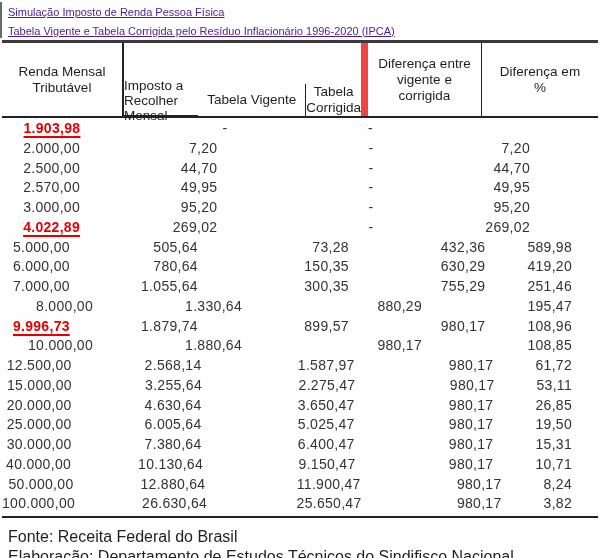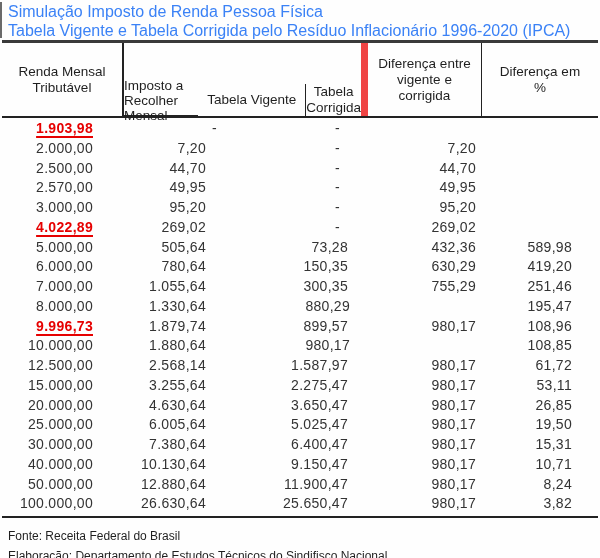--- a/index.html
+++ b/index.html
@@ -9,58 +9,58 @@
     font-family: "Liberation Sans", sans-serif;
     color: #262626;
     position: relative;
     overflow: hidden;
   }
   .page { position: relative; width: 600px; height: 558px; background: #fefefe; }
 
   .edge-mark { position: absolute; left: 0; top: 2px; width: 2px; height: 36px; background: #6a6a6a; }
 
   .title-block { padding: 3px 0 0 8px; }
-  .title-line { font-size: 16px; line-height: 18.5px; color: #3b82f6; white-space: nowrap; }
+  .title-line { font-size: 11px; line-height: 18.5px; color: #4c1d95; white-space: nowrap; text-decoration: underline; }
 
   .sim-table { margin-left: 2px; width: 596px; border-top: 3px solid #3a3a3a; }
 
   
   .thead { display: flex; height: 75px; border-bottom: 2px solid #222; font-size: 13.5px; color: #1f1f1f; }
   .th { display: flex; align-items: center; justify-content: center; text-align: center; line-height: 16px; }
   .h-renda { width: 122px; border-right: 2px solid #222; padding: 0 10px; }
   .h-group { width: 244px; border-right: 7px solid #ef4444; display: flex; flex-direction: row; align-items: flex-end; }
   .h-group-title { height: 31px; border-bottom: 1px solid #222; display: flex; align-items: center; justify-content: center; }
   .h-group-sub { flex: 1; display: flex; }
   .h-sub-vigente { width: 108px; border-right: 1px solid #222; }
   .h-sub-corrigida { flex: 1; }
   .h-dif { width: 114px; border-right: 1px solid #222; padding: 0 8px; }
   .h-pct { flex: 1; padding: 0 12px; }
 
   
   .tbody { border-bottom: 2px solid #222; font-size: 14px; padding: 1px 0 2px 0; }
-  .tr { display: flex; height: 19.75px; line-height: 19.6px; }
+  .tr { display: flex; height: 19.75px; line-height: 19.6px; gap: 36px; }
   .td { text-align: right; white-space: nowrap; letter-spacing: 0.3px; color: #333; }
   .c1 { width: 122px; padding-right: 31px; }
   .c2 { width: 118px; padding-right: 36px; }
   .c3 { width: 126px; padding-right: 20px; }
   .c4 { width: 114px; padding-right: 6px; }
   .c5 { flex: 1; padding-right: 26px; }
   .c2.dash { padding-right: 25px; }
   .c3.dash { padding-right: 28px; }
 
   .hl {
     color: #e60000;
     font-weight: 700;
     text-decoration: underline;
     text-decoration-thickness: 2px;
     text-underline-offset: 3px;
   }
 
   .footer-block { padding: 9px 0 0 8px; }
-  .footer-line { font-size: 12px; line-height: 19.5px; color: #1f1f1f; white-space: nowrap; }
+  .footer-line { font-size: 16px; line-height: 19.5px; color: #1f1f1f; white-space: nowrap; }
 </style>
 </head>
 <body>
 
 <div class="page">
   <div class="edge-mark"></div>
 
   <div class="title-block">
     <div class="title-line">Simulação Imposto de Renda Pessoa Física</div>
     <div class="title-line">Tabela Vigente e Tabela Corrigida pelo Resíduo Inflacionário 1996-2020 (IPCA)</div>

